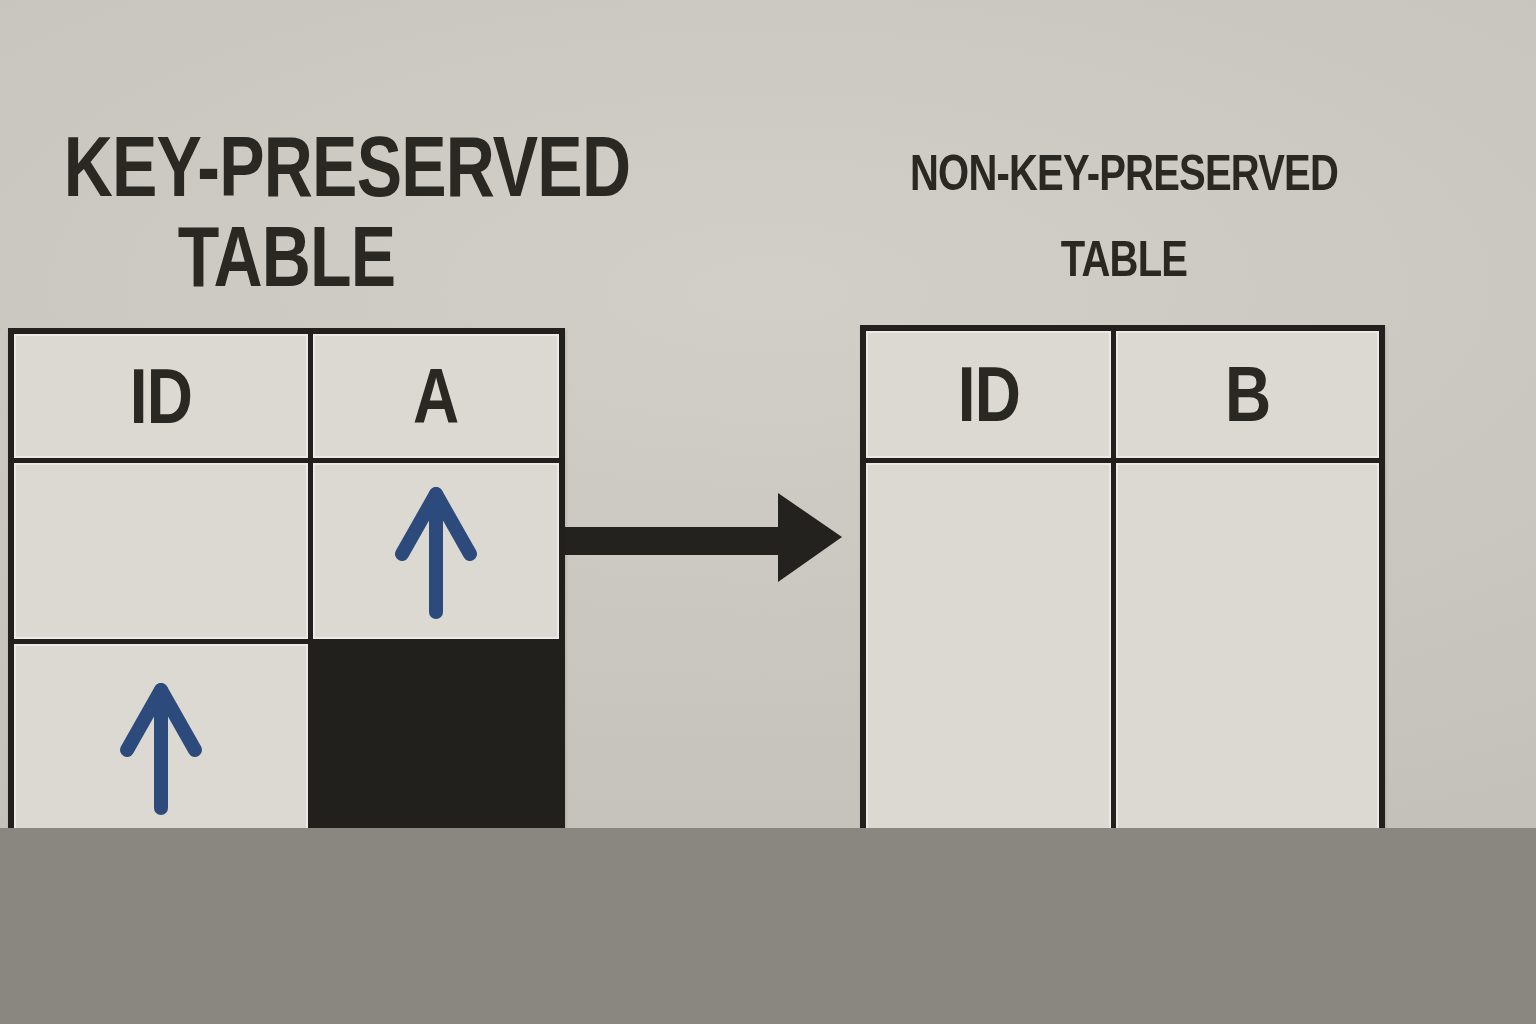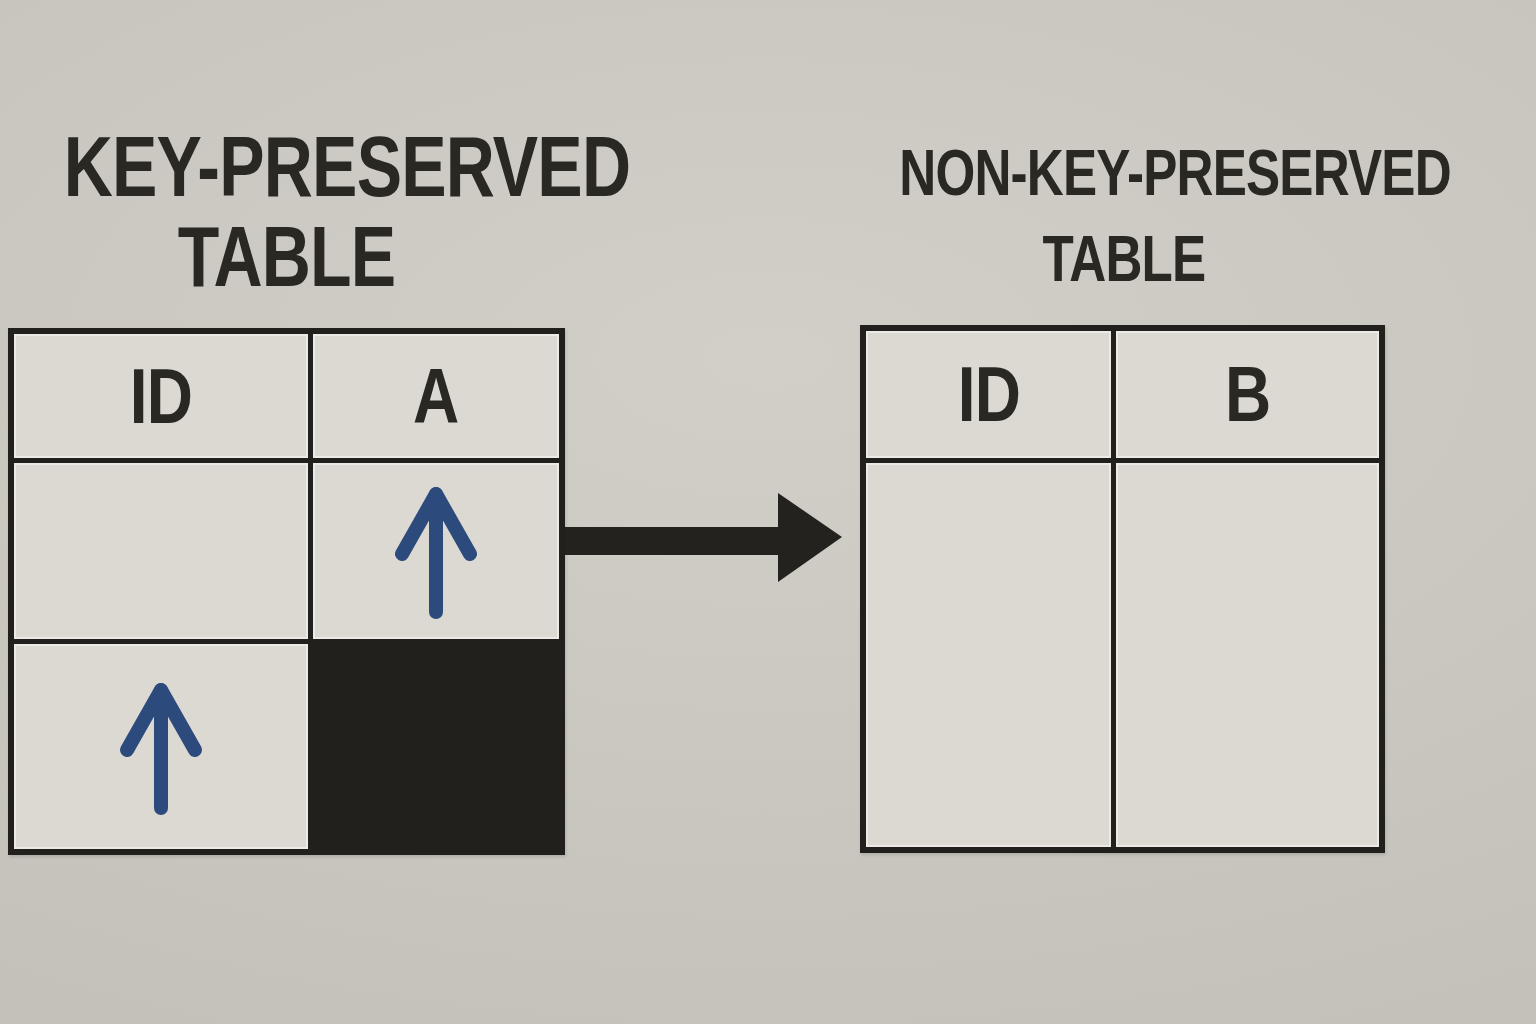--- a/index.html
+++ b/index.html
@@ -3,21 +3,21 @@
 <meta charset="utf-8">
 <style>
   html, body {
     margin: 0;
     padding: 0;
     background: #8a8781;
   }
   .canvas {
     position: relative;
     width: 1536px;
-    height: 1024px;
+    height: 828px;
     overflow: hidden;
     background:
       radial-gradient(ellipse 120% 90% at 50% 35%, rgba(255,255,255,0.10), rgba(0,0,0,0.06)),
       #cdc9c2;
     font-family: "Liberation Sans", "DejaVu Sans", sans-serif;
     color: #2a2823;
   }
 
   
   .title {
@@ -37,21 +37,21 @@
     left: 8px;
     top: 122px;
     width: 557px;
     font-size: 85px;
     line-height: 90px;
   }
   .title-right {
     left: 843px;
     top: 130px;
     width: 562px;
-    font-size: 64px;
+    font-size: 50px;
     line-height: 86px;
   }
 
   
   .dtable {
     position: absolute;
     box-sizing: border-box;
     border: 6px solid #21201c;
     background: #21201c;          
     display: grid;

